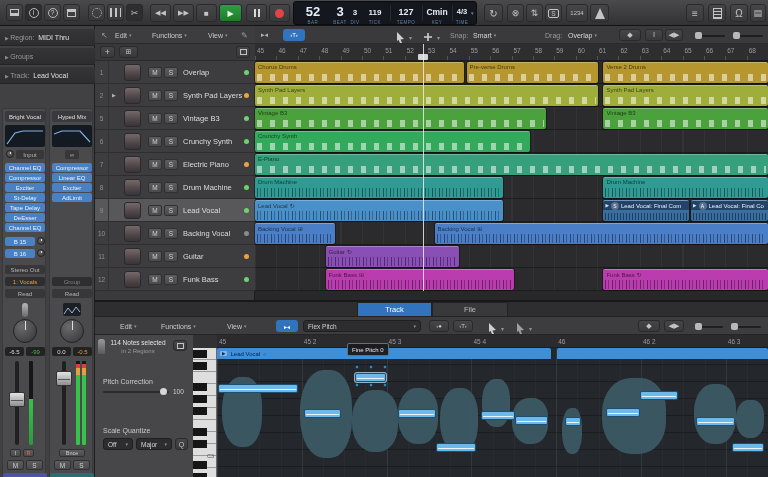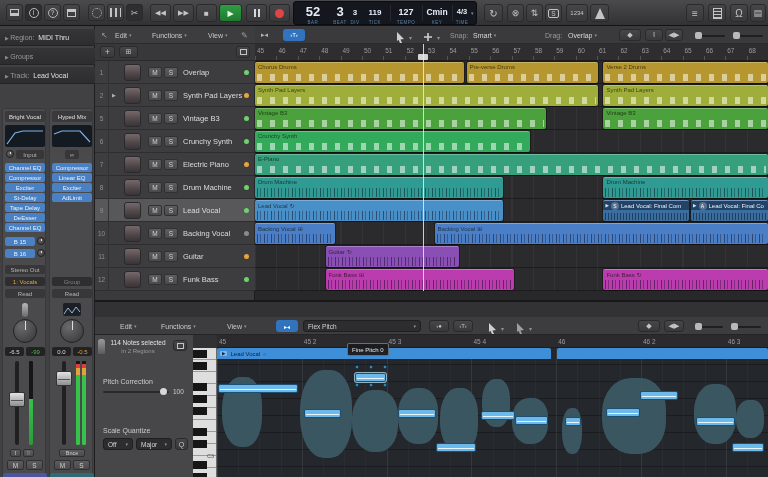--- a/index.html
+++ b/index.html
@@ -521,20 +521,24 @@
         </div>
         <div class="abs region" style="left: 348.412px; top: 208px; width: 164.588px; height: 21px; background: rgb(187, 60, 174);">
           <div class="abs rlabel">Funk Bass<span style="font-size: 6px;">↻</span></div>
           <div class="abs deco-wave"></div>
         </div>
       </div>
     <div class="abs" id="playhead" style="left: 167.794px;"></div>
   </div>
 
   <div class="abs" id="editor">
+    <div class="abs" style="left:0;top:0;width:673px;height:15px;background:#2e2e30;border-bottom:1px solid #202022">
+        <div class="abs tab" style="left: 262px; width: 75px; background: rgb(50, 115, 189); color: rgb(255, 255, 255);">Track</div>
+        <div class="abs tab" style="left: 337px; width: 76px; background: rgb(57, 57, 59); color: rgb(184, 184, 186);">File</div>
+      </div>
     <div class="abs" id="ed-toolbar">
       <span id="ed-menus"><span class="menu" style="left: 25px;">Edit<span class="chev">▾</span></span><span class="menu" style="left: 66px;">Functions<span class="chev">▾</span></span><span class="menu" style="left: 132px;">View<span class="chev">▾</span></span></span>
       <span class="abs" style="left:181px;top:3px;width:22px;height:12px;background:#3273bd;border-radius:3px;color:#fff;font-size:6px;display:flex;align-items:center;justify-content:center">▸◂</span>
       <span class="abs dd" style="left:208px;top:3px;width:118px;height:12px">
           <span>Flex Pitch</span>
           <span class="chev">▾</span>
         </span>
       <span class="abs tbtn" style="left:334px;top:3px;width:20px;height:12px;font-size:6px">›●</span>
       <span class="abs tbtn" style="left:358px;top:3px;width:20px;height:12px;font-size:6px">›T‹</span>
       <span class="abs" style="left:390px;top:3px;width:26px;height:12px"><svg width="26" height="12">

